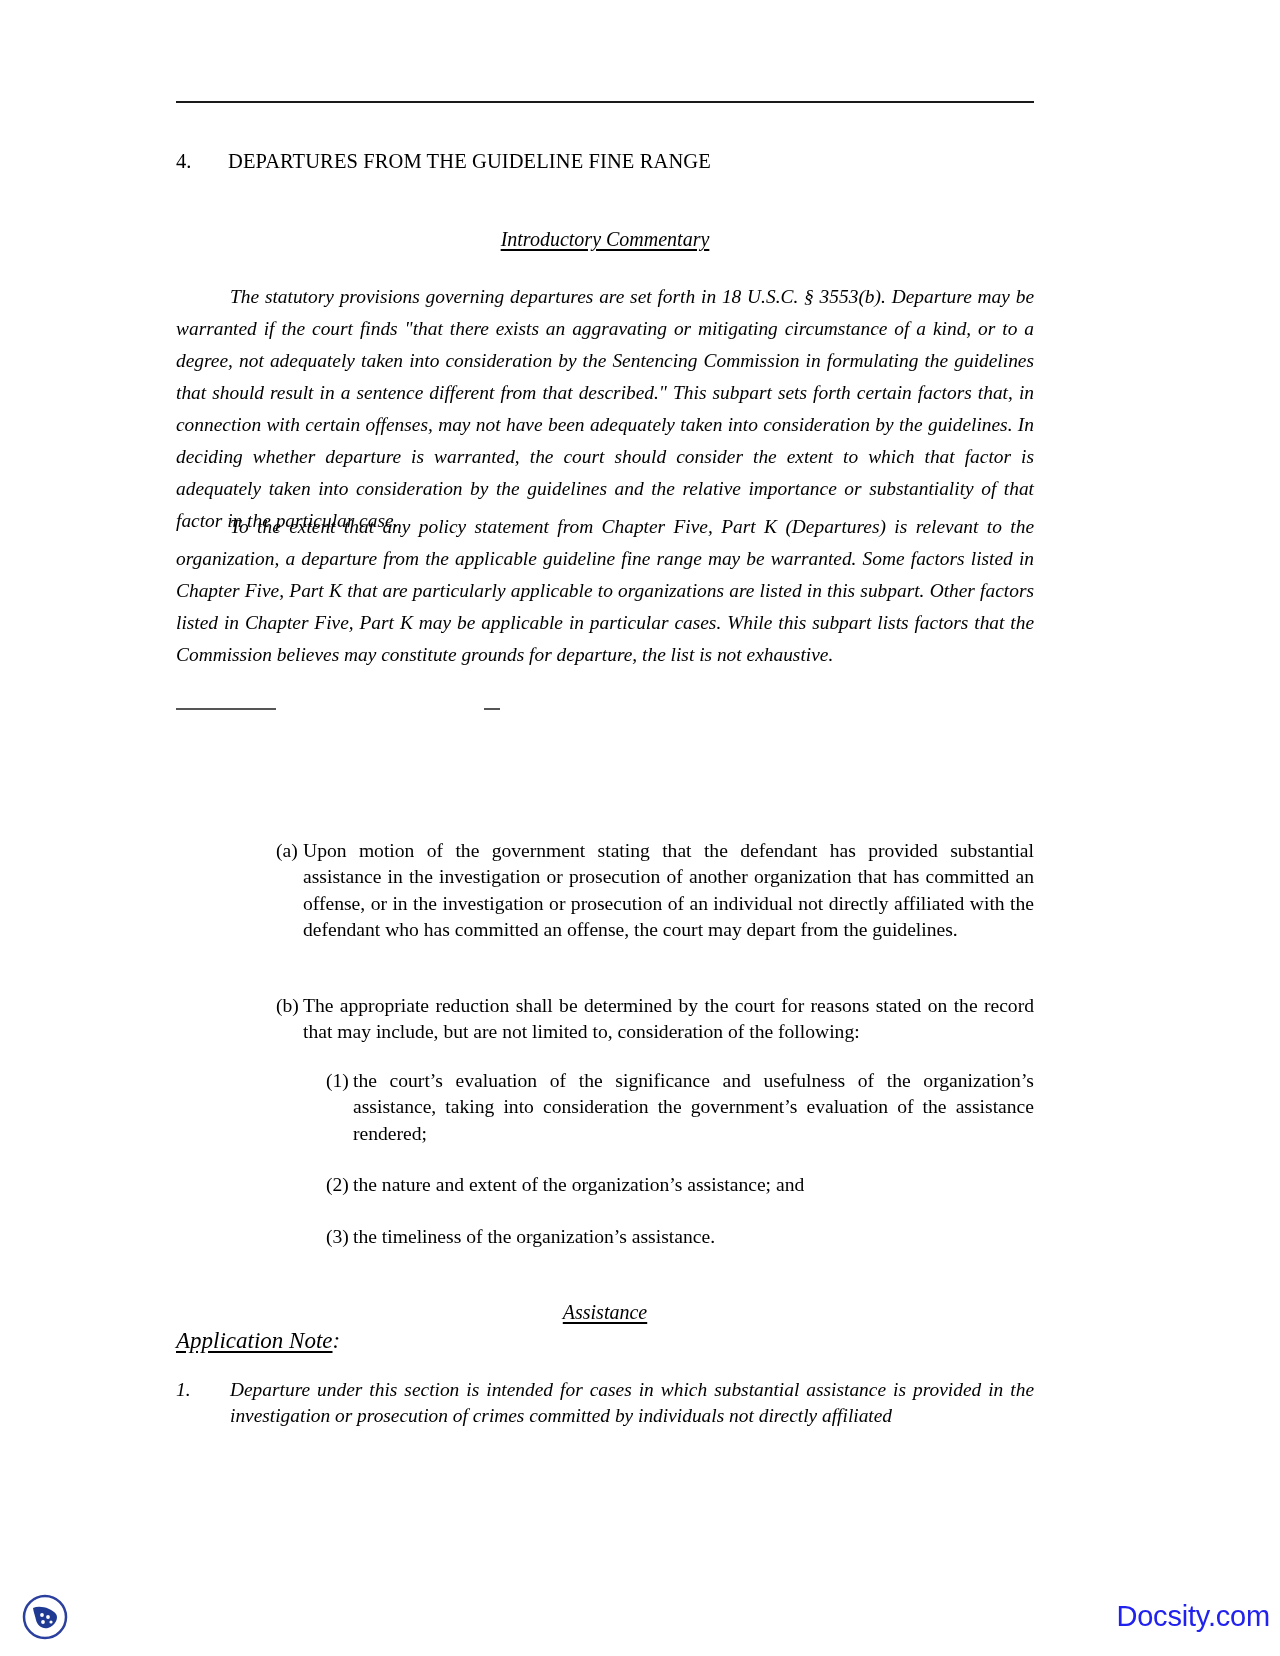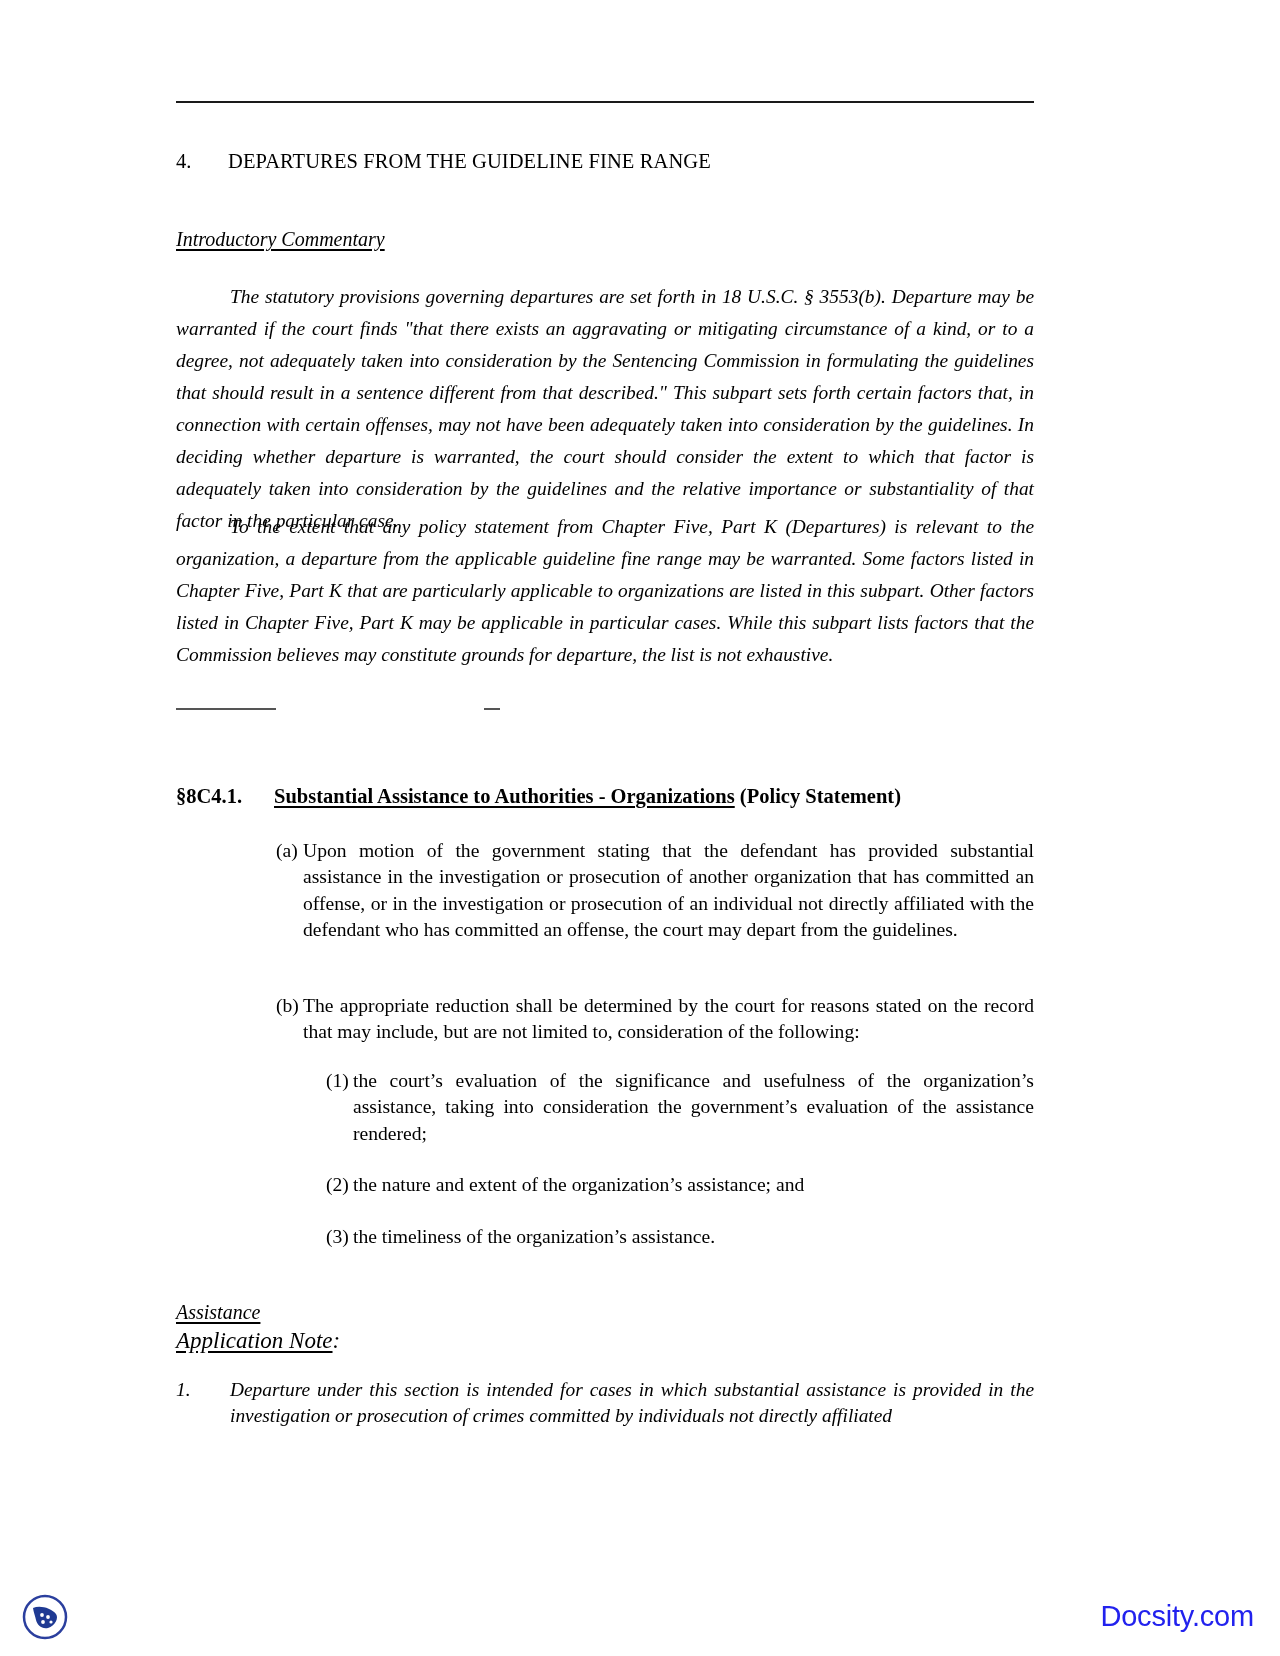--- a/index.html
+++ b/index.html
@@ -40,21 +40,21 @@
     letter-spacing: 0.1px;
     white-space: nowrap;
   }
   .sec-heading .num { display: inline-block; width: 52px; }
 
   
   .center-head {
     position: absolute;
     width: 858px;
     left: 176px;
-    text-align: left;
+    text-align: center;
     font-style: italic;
     font-size: 20px;
   }
   .center-head span { text-decoration: underline; text-underline-offset: 3px; }
 
   
   .italic-para {
     position: absolute;
     left: 176px;
     width: 858px;
@@ -150,21 +150,21 @@
   
   .docsity-logo {
     position: absolute;
     left: 22px;
     top: 1594px;
     width: 46px;
     height: 46px;
   }
   .docsity-text {
     position: absolute;
-    right: 26px;
+    right: 10px;
     top: 1600px;
     font-family: "Liberation Sans", "DejaVu Sans", sans-serif;
     font-size: 29px;
     color: #2222EE;
     letter-spacing: -0.2px;
   }
 </style>
 </head>
 <body>
 
@@ -180,23 +180,20 @@
     <span>Introductory Commentary</span>
   </div>
 
   <div class="italic-para" style="top:281px;">The statutory provisions governing departures are set forth in 18 U.S.C. § 3553(b).  Departure may be warranted if the court finds "that there exists an aggravating or mitigating circumstance of a kind, or to a degree, not adequately taken into consideration by the Sentencing Commission in formulating the guidelines that should result in a sentence different from that described."  This subpart sets forth certain factors that, in connection with certain offenses, may not have been adequately taken into consideration by the guidelines.  In deciding whether departure is warranted, the court should consider the extent to which that factor is adequately taken into consideration by the guidelines and the relative importance or substantiality of that factor in the particular case.</div>
 
   <div class="italic-para" style="top:511px;">To the extent that any policy statement from Chapter Five, Part K (Departures) is relevant to the organization, a departure from the applicable guideline fine range may be warranted.  Some factors listed in Chapter Five, Part K that are particularly applicable to organizations are listed in this subpart.  Other factors listed in Chapter Five, Part K may be applicable in particular cases.  While this subpart lists factors that the Commission believes may constitute grounds for departure, the list is not exhaustive.</div>
 
   <div class="rule-long"></div>
   <div class="rule-short"></div>
 
-  <div class="guide-heading">
-    <span class="gnum">§8C4.1.</span><span class="gtitle">Substantial Assistance to Authorities - Organizations</span><span> (Policy Statement)</span>
-  </div>
 
   <div class="sub level-a" style="top:838px;">
     <span class="marker">(a)</span>
     <span class="body">Upon motion of the government stating that the defendant has provided substantial assistance in the investigation or prosecution of another organization that has committed an offense, or in the investigation or prosecution of an individual not directly affiliated with the defendant who has committed an offense, the court may depart from the guidelines.</span>
   </div>
 
   <div class="sub level-a" style="top:993px;">
     <span class="marker">(b)</span>
     <span class="body">The appropriate reduction shall be determined by the court for reasons stated on the record that may include, but are not limited to, consideration of the following:</span>
   </div>

